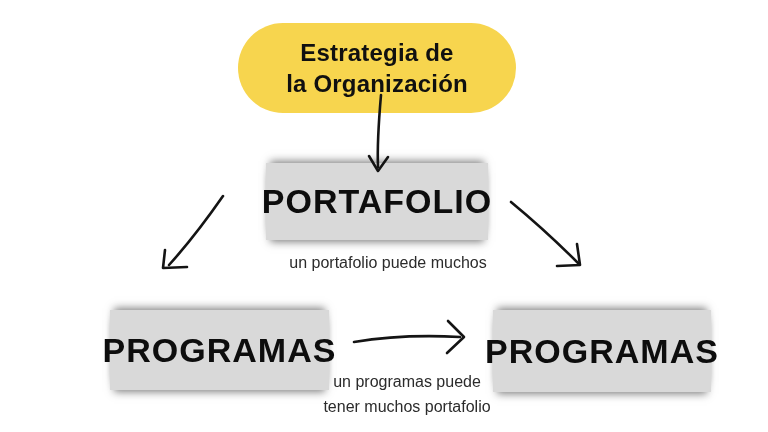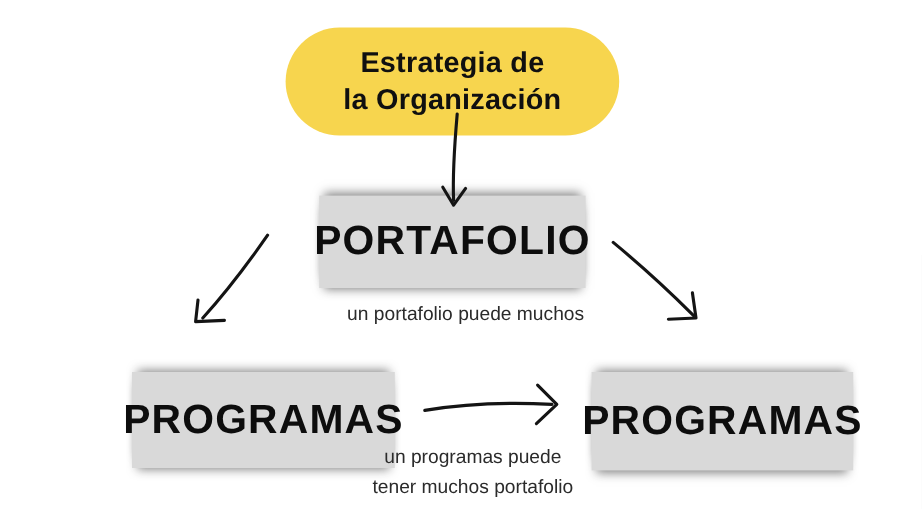--- a/index.html
+++ b/index.html
@@ -55,21 +55,21 @@
   #programs-box{left:70px;top:310px;width:219px;height:80px;margin-left:40px;}
   #projects-box{left:493px;top:310px;width:218px;height:82px;}
   .caption{
     position:absolute;
     text-align:center;
     font-size:16px;
     line-height:25px;
     color:var(--caption-ink);
   }
   #portfolio-caption{left:268px;top:250px;width:240px;}
-  #programs-caption{left:274px;top:369px;width:240px;}
+  #programs-caption{left:287px;top:369px;width:240px;}
   #arrow-layer{
     position:absolute;inset:0;
     pointer-events:none;
   }
   #arrow-layer path{
     fill:none;
     stroke:var(--ink);
     stroke-width:2.6;
     stroke-linecap:round;
     stroke-linejoin:round;

